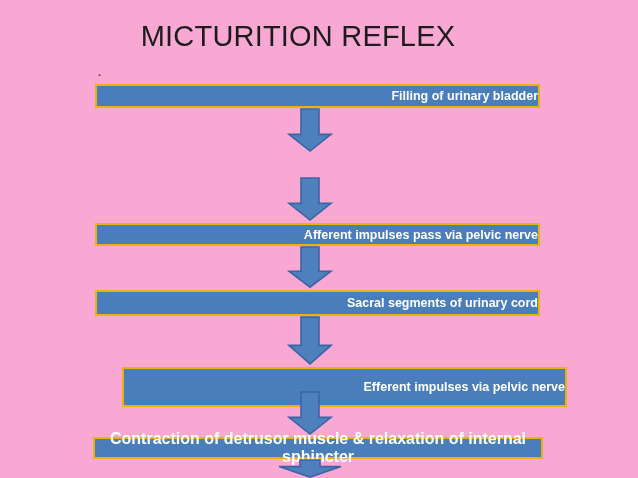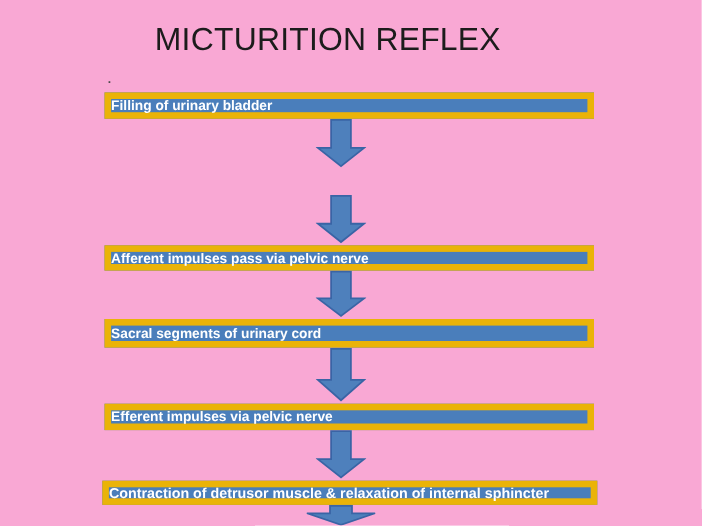--- a/index.html
+++ b/index.html
@@ -23,38 +23,38 @@
     position:absolute;
     left:98px; top:66px;
     font-size:11px; font-weight:700;
     color:#4a4a4a;
     line-height:12px;
   }
   .step {
     position:absolute;
     left:95px; width:445px;
     background:#4a7ebb;
-    border:6px solid #eab308;
+    border:2px solid #eab308;
     box-sizing:border-box;
-    display:flex; align-items:center; justify-content:flex-start;
+    display:flex; align-items:center; justify-content:flex-end;
   }
   .step span {
     color:#ffffff;
     font-weight:700;
     font-size:12.5px;
     white-space:pre-wrap;
     text-align:center;
   }
   .step1 { top:84px;  height:24px; }
   .step2 { top:153px; height:24px; }
   .step3 { top:223px; height:23px; }
   .step4 { top:290px; height:26px; }
-  .step5 { top:367px; height:24px; }
+  .step5 { top:367px; height:40px;margin-left:27px; }
   .step6 { top:437px; height:22px; left:93px; width:450px; }
-  .step6 span { font-size:13px; }
+  .step6 span { font-size:16px; }
   .arrow {
     position:absolute;
     left:287px; width:46px;
     display:block;
   }
   .arrow polygon {
     fill:#4e80bc;
     stroke:#3a64a5;
     stroke-width:1.6;
     vector-effect:non-scaling-stroke;

